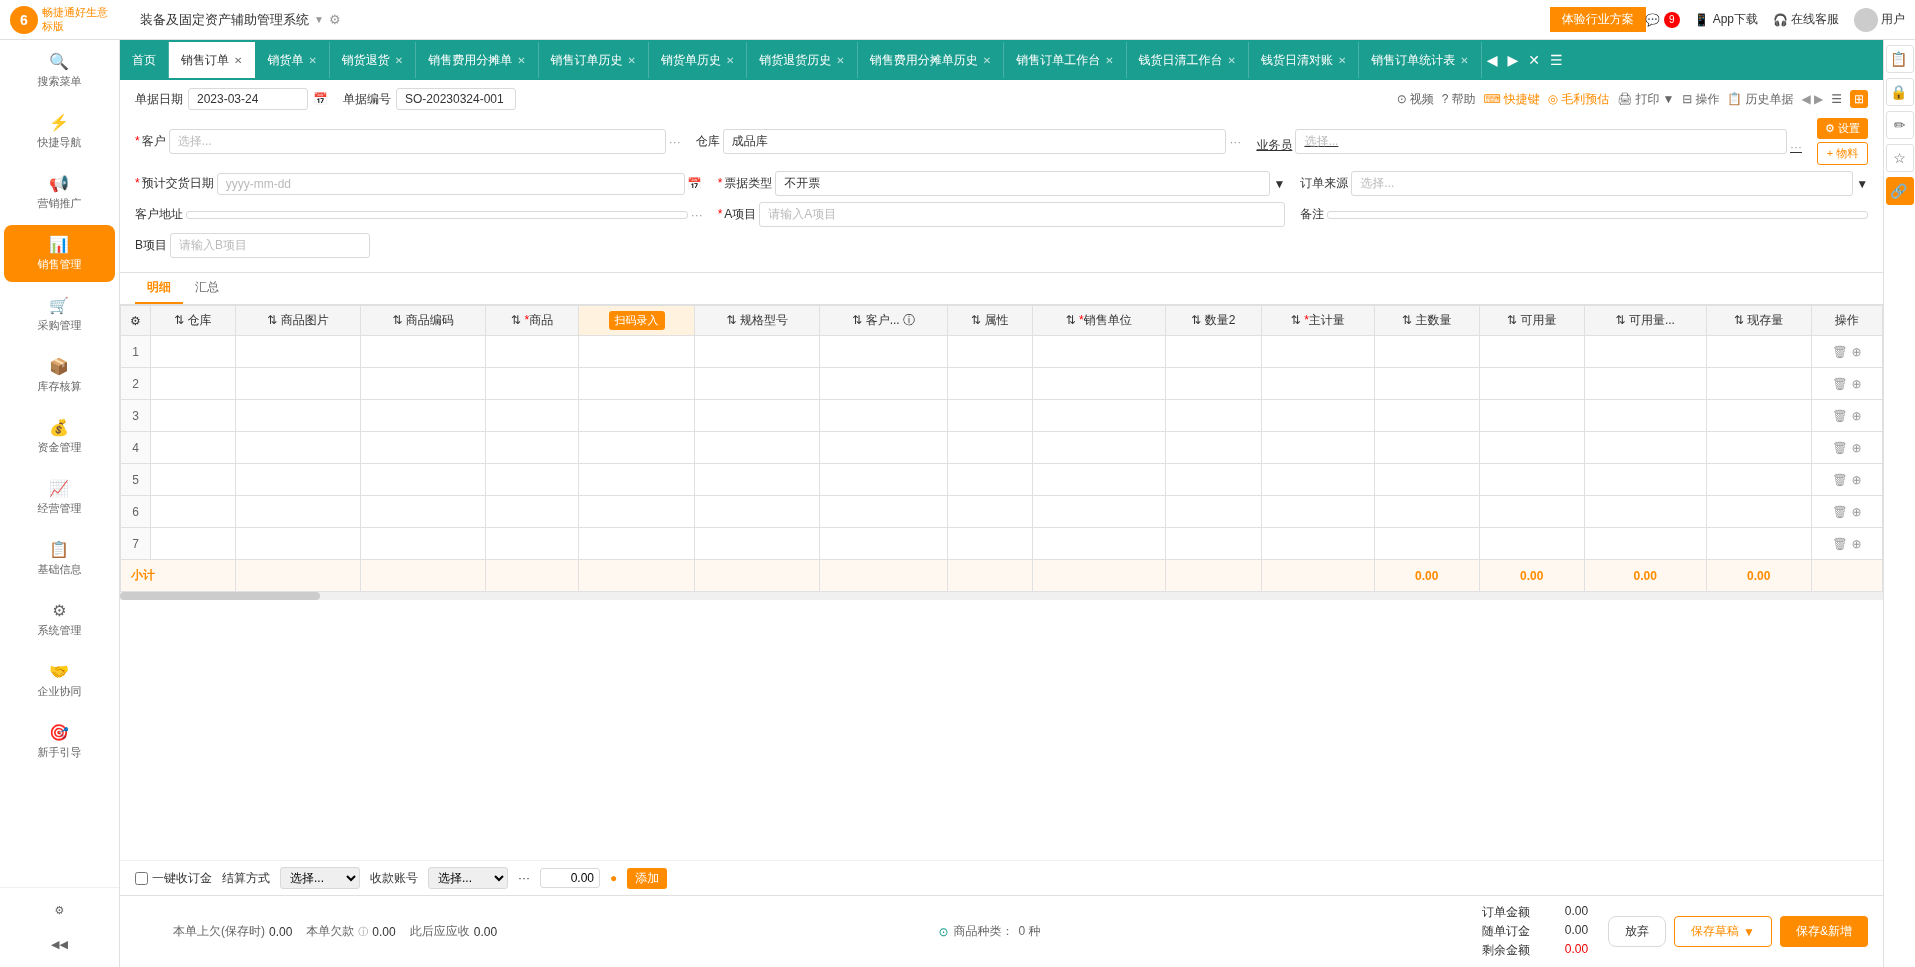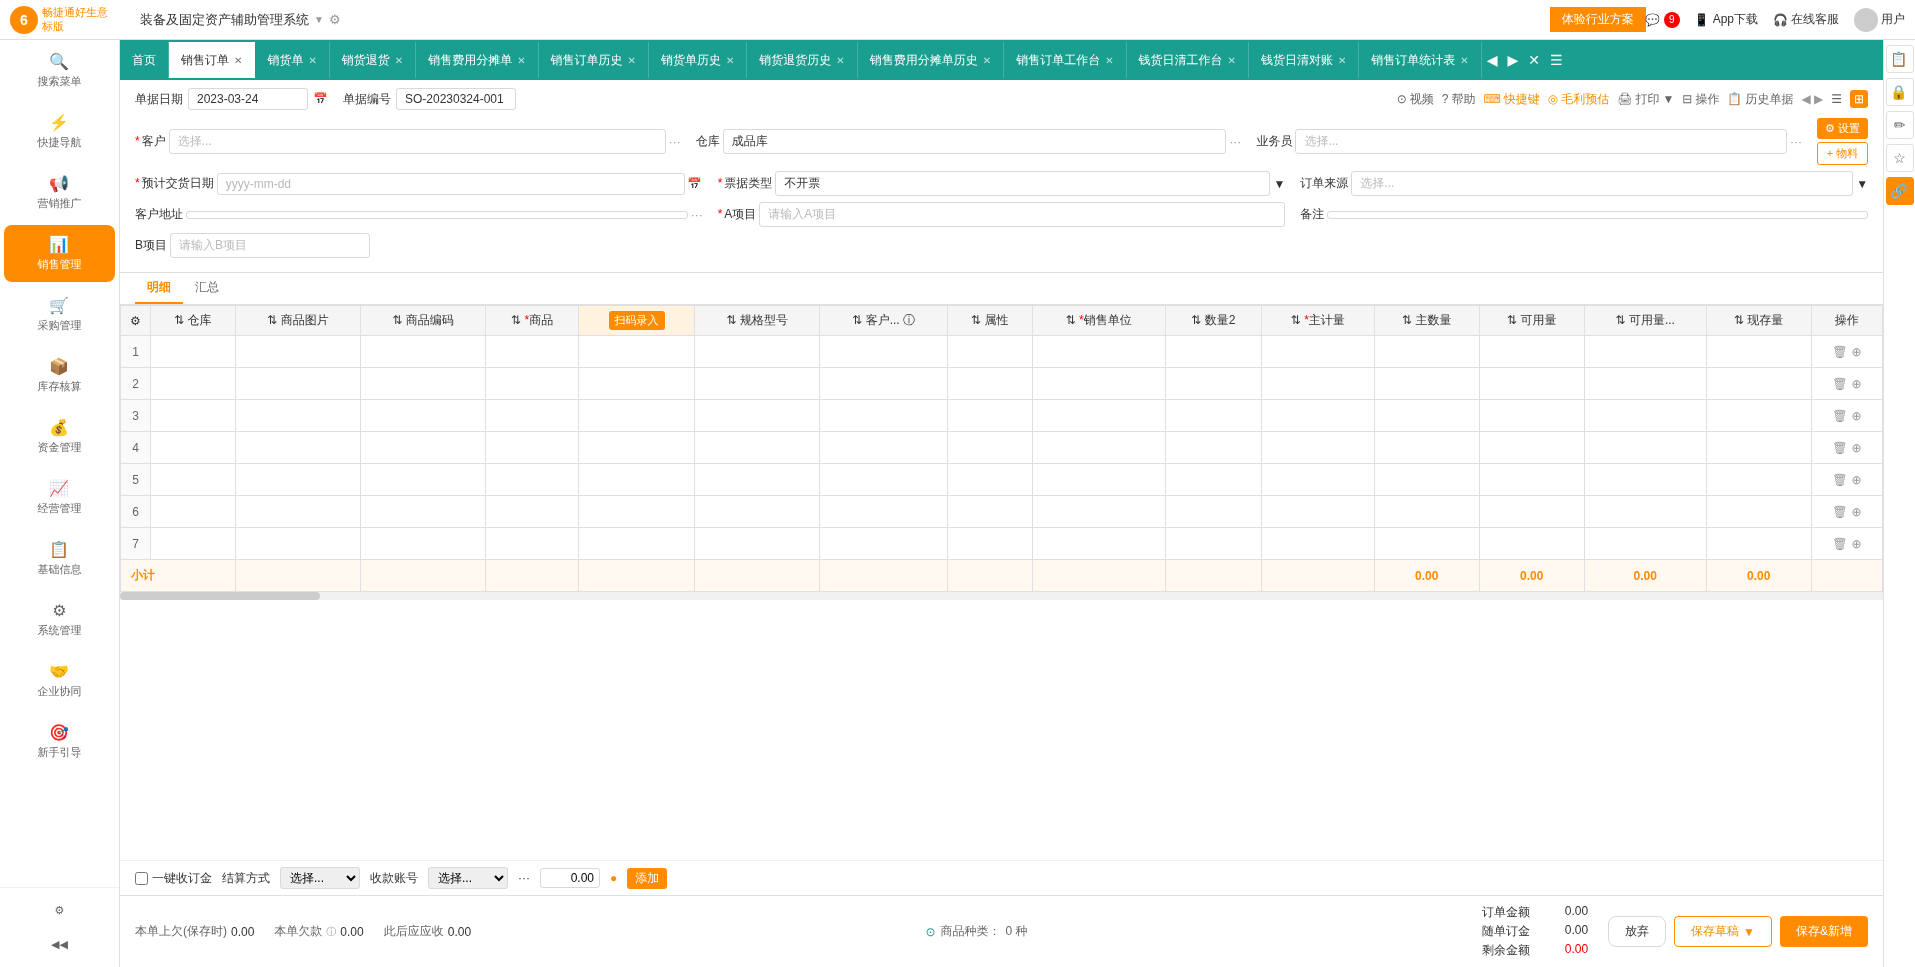--- a/index.html
+++ b/index.html
@@ -65,21 +65,21 @@
     .subtotal-row td { background: #fff8f0; color: #ff8c00; font-weight: bold; }
     .subtotal-label { color: #ff8c00; }
     .action-icons { display: flex; gap: 4px; justify-content: center; }
     .action-icon { cursor: pointer; color: #999; font-size: 12px; }
     .footer-label { color: #666; }
     .footer-value { color: #333; }
     .add-btn { background: #ff8c00; color: #fff; border: none; border-radius: 3px; padding: 2px 8px; cursor: pointer; font-size: 12px; }
     
     
     .bottom-bar { background: #fff; border-top: 1px solid #e0e0e0; padding: 8px 15px; display: flex; align-items: center; justify-content: space-between; }
-    .bottom-info { display: flex; gap: 20px; font-size: 12px; color: #666; }
+    .bottom-info { display: flex; gap: 14px; font-size: 12px; color: #666; margin-left: 38px; }
     .bottom-info-item { display: flex; gap: 4px; align-items: center; }
     .bottom-right { display: flex; align-items: center; gap: 10px; }
     .order-summary { display: flex; flex-direction: column; align-items: flex-end; gap: 2px; font-size: 12px; margin-right: 10px; }
     .order-summary-item { display: flex; gap: 8px; }
     .order-summary-label { color: #333; }
     .order-summary-value { color: #333; min-width: 50px; text-align: right; }
     .order-summary-value.red { color: #e00; }
     .bottom-btns { display: flex; gap: 8px; }
     .btn-discard { border: 1px solid #d9d9d9; background: #fff; color: #333; border-radius: 8px; padding: 6px 16px; cursor: pointer; font-size: 12px; }
     .btn-save-draft { border: 1px solid #ff8c00; background: #fff; color: #ff8c00; border-radius: 4px; padding: 6px 16px; cursor: pointer; font-size: 12px; display: flex; align-items: center; gap: 4px; }
@@ -298,21 +298,21 @@
           <div style="display:flex; align-items:center; gap:3px; flex:1.5;">
             <span class="field-label required">客户</span>
             <span class="field-input placeholder" style="flex:1; min-width:150px; color:#bbb;">选择...</span>
             <span class="field-dots">···</span>
           </div>
           <div style="display:flex; align-items:center; gap:3px; flex:1.5;">
             <span class="field-label">仓库</span>
             <span class="field-input" style="flex:1; min-width:100px;">成品库</span>
             <span class="field-dots">···</span>
           </div>
-          <div style="display:flex; align-items:center; gap:3px; flex:1.5;">
+          <div style="display:flex; align-items:flex-end; gap:3px; flex:1.5;text-decoration:underline;">
             <span class="field-label">业务员</span>
             <span class="field-input placeholder" style="flex:1; min-width:100px; color:#bbb;">选择...</span>
             <span class="field-dots">···</span>
           </div>
           <div style="display:flex; gap:3px; flex-direction:column; margin-left:auto;">
             <button class="panel-btn">⚙ <span>设置</span></button>
             <button class="panel-btn outline">+ <span>物料</span></button>
           </div>
         </div>
 

